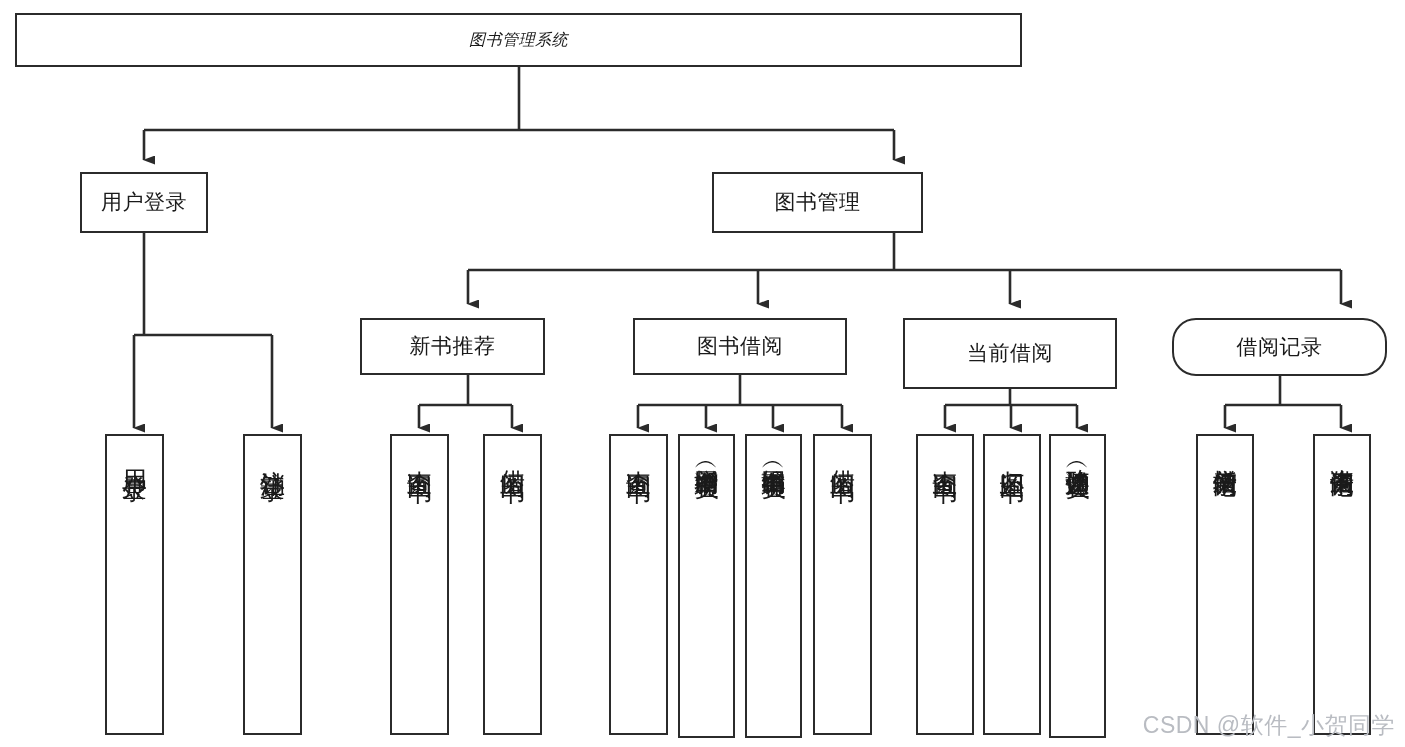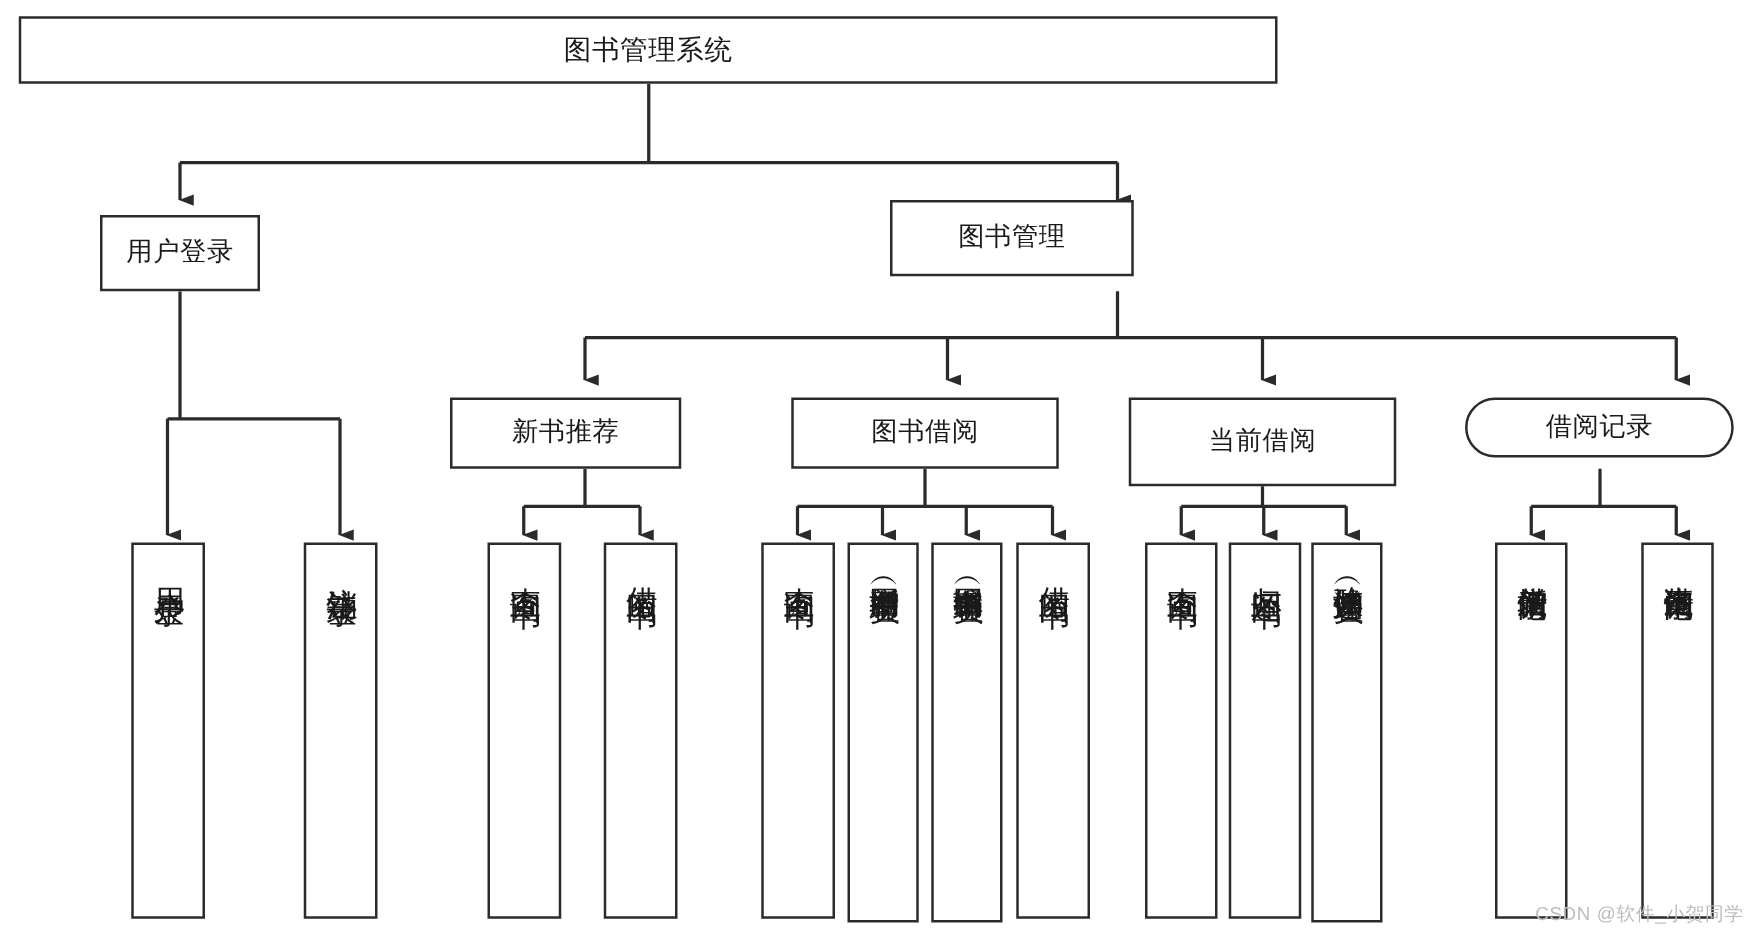--- a/index.html
+++ b/index.html
@@ -40,21 +40,22 @@
     text-align: center;
     line-height: 1.18;
     white-space: nowrap;
   }
   
   .h-node .lbl {
     font-size: 21px;
     letter-spacing: 0.5px;
   }
   #node-root .lbl {
-    font-size: 22px;
+    font-size: 16px;
+    font-style: italic;
   }
   
   .v-node {
     align-items: flex-start;
     padding-top: 14px;
   }
   .v-node .lbl {
     writing-mode: vertical-rl;
     text-orientation: upright;
     font-size: 25px;
@@ -63,21 +64,21 @@
     white-space: nowrap;
   }
   .v-node.narrow .lbl {
     font-size: 24px;
     letter-spacing: 1px;
   }
   #watermark {
     position: absolute;
     right: 10px;
     bottom: 6px;
-    font-size: 15px;
+    font-size: 23px;
     color: #b9bcc2;
     letter-spacing: 0.5px;
     white-space: nowrap;
     user-select: none;
   }
 </style>
 </head>
 <body>
 
 <div id="canvas">
@@ -132,34 +133,34 @@
     </g>
   </svg>
 
   <div class="node h-node" id="node-root" style="left:15px; top:13px; width:1007px; height:54px;">
     <span class="lbl">图书管理系统</span>
   </div>
 
   <div class="node h-node" style="left:80px; top:172px; width:128px; height:61px;">
     <span class="lbl">用户登录</span>
   </div>
-  <div class="node h-node" style="left:712px; top:160px; width:195px; height:61px;">
+  <div class="node h-node" style="left:712px; top:172px; width:211px; height:61px;">
     <span class="lbl">图书管理</span>
   </div>
 
   <div class="node h-node" style="left:360px; top:318px; width:185px; height:57px;">
     <span class="lbl">新书推荐</span>
   </div>
   <div class="node h-node" style="left:633px; top:318px; width:214px; height:57px;">
     <span class="lbl">图书借阅</span>
   </div>
   <div class="node h-node" style="left:903px; top:318px; width:214px; height:71px;">
     <span class="lbl">当前借阅</span>
   </div>
-  <div class="node h-node" style="left:1172px; top:318px; width:215px; height:48px;border-radius:24px;">
+  <div class="node h-node" style="left:1172px; top:318px; width:215px; height:58px;border-radius:24px;">
     <span class="lbl">借阅记录</span>
   </div>
 
   <div class="node v-node" style="left:105px; top:434px; width:59px; height:301px;">
     <span class="lbl">用户登录</span>
   </div>
   <div class="node v-node" style="left:243px; top:434px; width:59px; height:301px;">
     <span class="lbl">注销登录</span>
   </div>
 

